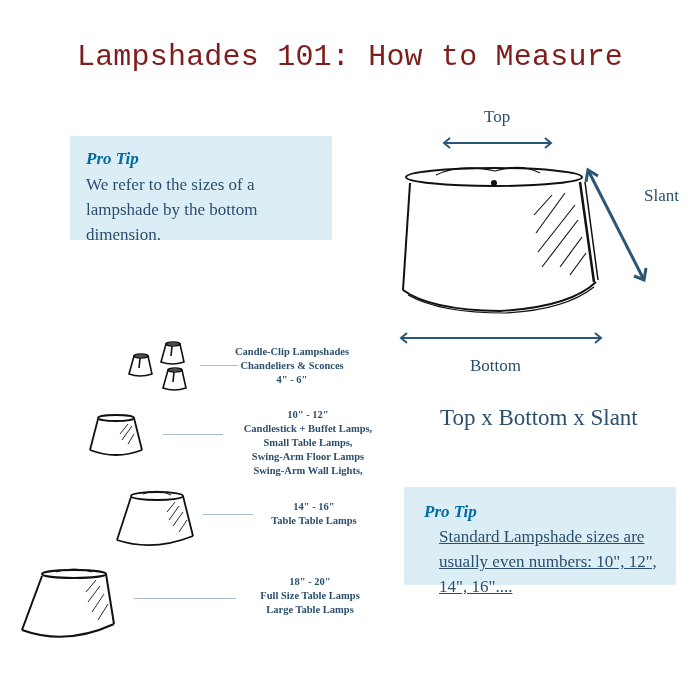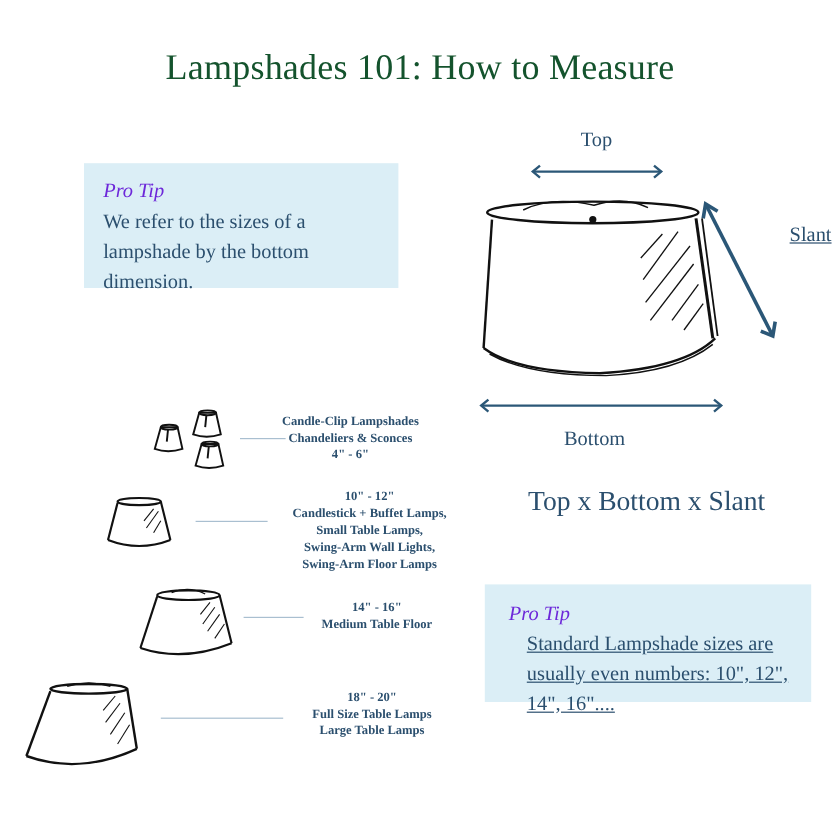--- a/index.html
+++ b/index.html
@@ -1,23 +1,23 @@
 <!DOCTYPE html>
 <html><head>
 <meta charset="utf-8">
 <style>
   html, body { margin:0; padding:0; background:#ffffff; }
   body { width:700px; height:700px; position:relative; overflow:hidden;
          font-family:"Liberation Serif","DejaVu Serif",serif; color:#2b4f6e; }
   .abs { position:absolute; }
-  .title { left:0; width:700px; top:40px; text-align:center; font-size:30px; color:#14532d; letter-spacing:0.2px; }
+  .title { left:0; width:700px; top:40px; text-align:center; font-size:30px; color:#7f1d1d; letter-spacing:0.2px;font-family:Liberation Mono, monospace; }
   .tipbox { background:#dbeef6; }
   .tip1 { left:70px; top:136px; width:262px; height:104px; }
   .tip2 { left:404px; top:487px; width:272px; height:98px; }
-  .tiphead { font-style:italic; font-weight:normal; font-size:17px; color:#6d28d9; }
+  .tiphead { font-style:italic; font-weight:bold; font-size:17px; color:#0369a1; }
   .tipbody { font-size:17px; line-height:25px; color:#2b4f6e; }
   .tip1 .tiphead { position:absolute; left:16px; top:13px; }
   .tip1 .tipbody { position:absolute; left:16px; top:36px; width:245px; }
   .tip2 .tiphead { position:absolute; left:20px; top:15px; }
   .tip2 .tipbody { position:absolute; left:35px; top:37px; width:250px;text-decoration:underline; }
   .dimlabel { font-size:17px; color:#2b4f6e; }
   .formula { left:440px; top:405px; font-size:23px; color:#2b4f6e; }
   .size-text { text-align:center; font-size:10.5px; line-height:14px; font-weight:bold; color:#2b4f6e; }
   .connector { height:1px; background:#a9bfd0; }
   svg { position:absolute; overflow:visible; }
@@ -32,21 +32,21 @@
   <div class="tipbody">We refer to the sizes of a lampshade by the bottom dimension.</div>
 </div>
 
 <div class="abs dimlabel" style="left:484px;top:107px;">Top</div>
 <svg style="left:440px;top:136px;" width="115" height="14">
   <line x1="4" y1="7" x2="111" y2="7" stroke="#2b5777" stroke-width="2"></line>
   <polyline points="10,2 4,7 10,12" fill="none" stroke="#2b5777" stroke-width="2"></polyline>
   <polyline points="105,2 111,7 105,12" fill="none" stroke="#2b5777" stroke-width="2"></polyline>
 </svg>
 
-<div class="abs dimlabel" style="left:658px;top:186px;text-decoration:underline;">Slant</div>
+<div class="abs dimlabel" style="left:644px;top:186px;">Slant</div>
 <svg style="left:582px;top:166px;" width="70" height="120">
   <line x1="6" y1="4" x2="62" y2="114" stroke="#2b5777" stroke-width="3"></line>
   <polyline points="4,16 6,4 16,10" fill="none" stroke="#2b5777" stroke-width="3"></polyline>
   <polyline points="52,110 62,114 64,102" fill="none" stroke="#2b5777" stroke-width="3"></polyline>
 </svg>
 
 <svg style="left:400px;top:165px;" width="200" height="150">
   <ellipse cx="94" cy="12" rx="88" ry="9" fill="none" stroke="#111" stroke-width="2"></ellipse>
   <path d="M36 10 Q60 -2 95 6 Q120 -2 140 8" fill="none" stroke="#111" stroke-width="1.2"></path>
   <circle cx="94" cy="18" r="3" fill="#111"></circle>
@@ -105,43 +105,43 @@
     <line x1="40" y1="12" x2="32" y2="22"></line>
     <line x1="44" y1="14" x2="34" y2="28"></line>
     <line x1="46" y1="22" x2="40" y2="32"></line>
   </g>
 </svg>
 <div class="abs connector" style="left:163px;top:434px;width:60px;"></div>
 <div class="abs size-text" style="left:238px;top:408px;width:140px;">
   <div>10" - 12"</div>
   <div>Candlestick + Buffet Lamps,</div>
   <div>Small Table Lamps,</div>
+  <div>Swing-Arm Floor Lamps</div>
   <div>Swing-Arm Wall Lights,</div>
-  <div>Swing-Arm Floor Lamps</div>
 </div>
 
 <svg style="left:113px;top:490px;" width="82" height="62">
   <g fill="none" stroke="#111" stroke-width="1.8">
     <ellipse cx="44" cy="6" rx="26" ry="4"></ellipse>
     <path d="M30 4 Q44 -2 58 5" stroke-width="1"></path>
     <path d="M18 7 L4 50"></path>
     <path d="M70 6 L80 46"></path>
     <path d="M4 50 Q40 62 80 46"></path>
   </g>
   <g stroke="#111" stroke-width="0.9">
     <line x1="62" y1="12" x2="54" y2="22"></line>
     <line x1="66" y1="16" x2="56" y2="30"></line>
     <line x1="70" y1="22" x2="60" y2="36"></line>
     <line x1="74" y1="30" x2="66" y2="42"></line>
   </g>
 </svg>
 <div class="abs connector" style="left:203px;top:514px;width:50px;"></div>
 <div class="abs size-text" style="left:262px;top:500px;width:104px;">
   <div>14" - 16"</div>
-  <div>Medium Table Floor</div>
+  <div>Table Table Lamps</div>
 </div>
 
 <svg style="left:16px;top:566px;" width="100" height="78">
   <g fill="none" stroke="#111" stroke-width="2">
     <ellipse cx="58" cy="8" rx="32" ry="4"></ellipse>
     <path d="M40 6 Q58 0 76 6" stroke-width="1"></path>
     <path d="M26 10 L6 64"></path>
     <path d="M90 8 L98 58"></path>
     <path d="M6 64 Q50 80 98 58"></path>
   </g>

